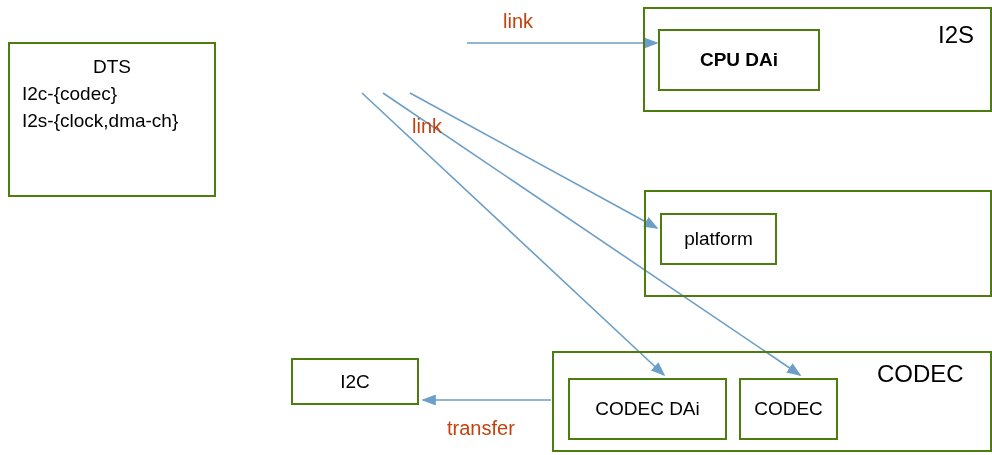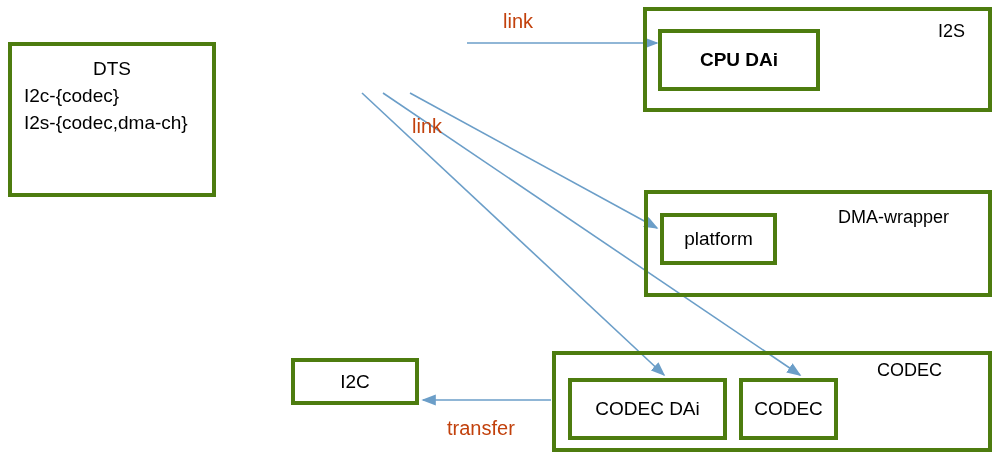--- a/index.html
+++ b/index.html
@@ -10,21 +10,21 @@
   #canvas {
     position: relative;
     width: 992px;
     height: 455px;
     background: #ffffff;
     font-family: "Liberation Sans", sans-serif;
     overflow: hidden;
   }
   .box {
     position: absolute;
-    border: 4px solid #4d7c0f;
+    border: 2px solid #4d7c0f;
     background: transparent;
     box-sizing: border-box;
   }
   .box-label-center {
     position: absolute;
     left: 0;
     right: 0;
     top: 0;
     bottom: 0;
     display: flex;
@@ -45,21 +45,21 @@
   }
   .dts-line {
     text-align: left;
     font-size: 19px;
     line-height: 27px;
     color: #000000;
     white-space: nowrap;
   }
   .group-label {
     position: absolute;
-    font-size: 18px;
+    font-size: 24px;
     color: #000000;
     white-space: nowrap;
   }
   .edge-label {
     position: absolute;
     font-size: 20px;
     color: #c2410c;
     white-space: nowrap;
   }
   svg.connectors {
@@ -90,32 +90,31 @@
     <line x1="383" y1="93" x2="800" y2="375" stroke="#6b9ec8" stroke-width="1.6" marker-end="url(#arrowhead)"></line>
 
     <line x1="362" y1="93" x2="664" y2="375" stroke="#6b9ec8" stroke-width="1.6" marker-end="url(#arrowhead)"></line>
 
     <line x1="551" y1="400" x2="423" y2="400" stroke="#6b9ec8" stroke-width="1.6" marker-end="url(#arrowhead)"></line>
   </svg>
 
   <div class="box dts-box" style="left:8px; top:42px; width:208px; height:155px;">
     <div class="dts-title">DTS</div>
     <div class="dts-line">I2c-{codec}</div>
-    <div class="dts-line">I2s-{codec,dma-ch}</div>
+    <div class="dts-line">I2s-{clock,dma-ch}</div>
   </div>
 
 
   <div class="box" style="left:643px; top:7px; width:349px; height:105px;"></div>
   <div class="group-label" style="left:938px; top:21px;">I2S</div>
   <div class="box" style="left:658px; top:29px; width:162px; height:62px;font-weight:bold;">
     <div class="box-label-center">CPU DAi</div>
   </div>
 
   <div class="box" style="left:644px; top:190px; width:348px; height:107px;"></div>
-  <div class="group-label" style="left:838px; top:207px;">DMA-wrapper</div>
   <div class="box" style="left:660px; top:213px; width:117px; height:52px;">
     <div class="box-label-center">platform</div>
   </div>
 
   <div class="box" style="left:552px; top:351px; width:440px; height:101px;"></div>
   <div class="group-label" style="left:877px; top:360px;">CODEC</div>
   <div class="box" style="left:568px; top:378px; width:159px; height:62px;padding-left:12px;">
     <div class="box-label-center">CODEC DAi</div>
   </div>
   <div class="box" style="left:739px; top:378px; width:99px; height:62px;">

